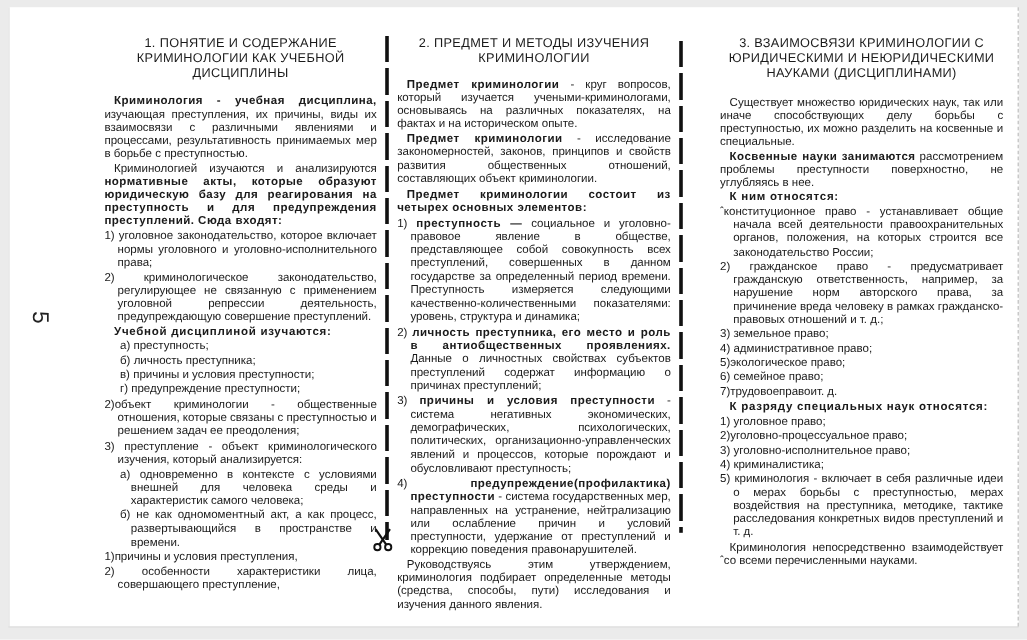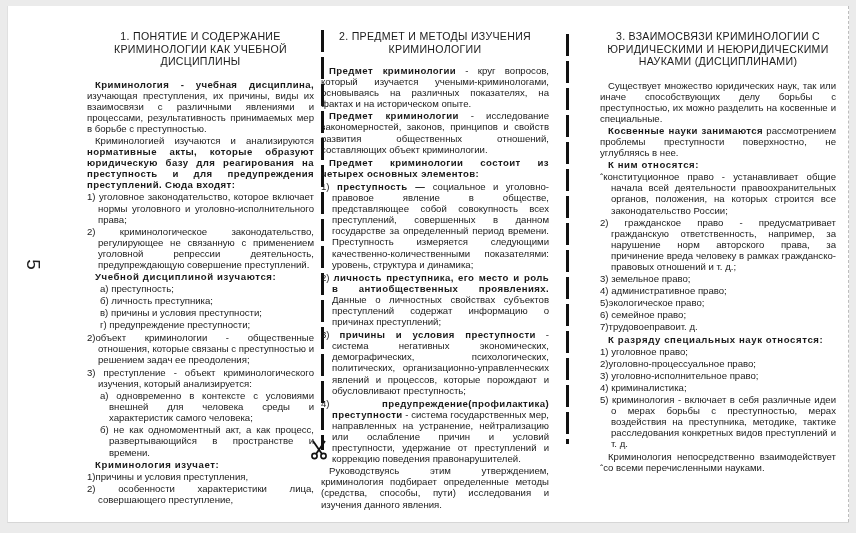--- a/index.html
+++ b/index.html
@@ -37,21 +37,21 @@
     .scissors {
       position:absolute; left:310px; top:440px;
       width:18px; height:20px;
     }
     .col {
       position:absolute; top:30px;
       font-size:9.6px; line-height:11.1px;
       text-align:justify;
     }
     .col.c1 { left:86px; width:229px; }
-    .col.c2 { left:320px; width:230px; }
+    .col.c2 { left:330px; width:230px; }
     .col.c3 { left:599px; width:238px; }
     .title {
       text-align:center; font-size:10.6px; line-height:12.5px;
       letter-spacing:0.3px; margin:0 0 10px 0;
       font-weight:normal;
     }
     .col.c1 .title { margin-bottom:11px; }
     .col.c3 .title { margin-bottom:12px; }
     p { margin:1px; }
     .ind { text-indent:8px; }
@@ -87,21 +87,20 @@
   <p class="item">2) криминологическое законодательство, регулирующее не связанную с применением уголовной репрессии деятельность, предупреждающую совершение преступлений.</p>
   <p class="subhead">Учебной дисциплиной изучаются:</p>
   <p class="sub">а) преступность;</p>
   <p class="sub">б) личность преступника;</p>
   <p class="sub">в) причины и условия преступности;</p>
   <p class="sub">г) предупреждение преступности;</p>
   <p class="item">2)объект криминологии - общественные отношения, которые связаны с преступностью и решением задач ее преодоления;</p>
   <p class="item gap">3) преступление - объект криминологического изучения, который анализируется:</p>
   <p class="sub">а) одновременно в контексте с условиями внешней для человека среды и характеристик самого человека;</p>
   <p class="sub">б) не как одномоментный акт, а как процесс, развертывающийся в пространстве и времени.</p>
-  <p class="subhead">Криминология изучает:</p>
   <p class="item">1)причины и условия преступления,</p>
   <p class="item">2) особенности характеристики лица, совершающего преступление,</p>
 
 </div>
 
 <div class="col c2">
   <h2 class="title">2. ПРЕДМЕТ И МЕТОДЫ ИЗУЧЕНИЯ КРИМИНОЛОГИИ</h2>
   <p class="ind"><span class="b">Предмет криминологии</span><span> - круг вопросов, который изучается учеными-криминологами, основываясь на различных показателях, на фактах и на историческом опыте.</span></p>
   <p class="ind"><span class="b">Предмет криминологии</span><span> - исследование закономерностей, законов, принципов и свойств развития общественных отношений, составляющих объект криминологии.</span></p>
   <p class="ind b gap">Предмет криминологии состоит из четырех основных элементов:</p>

